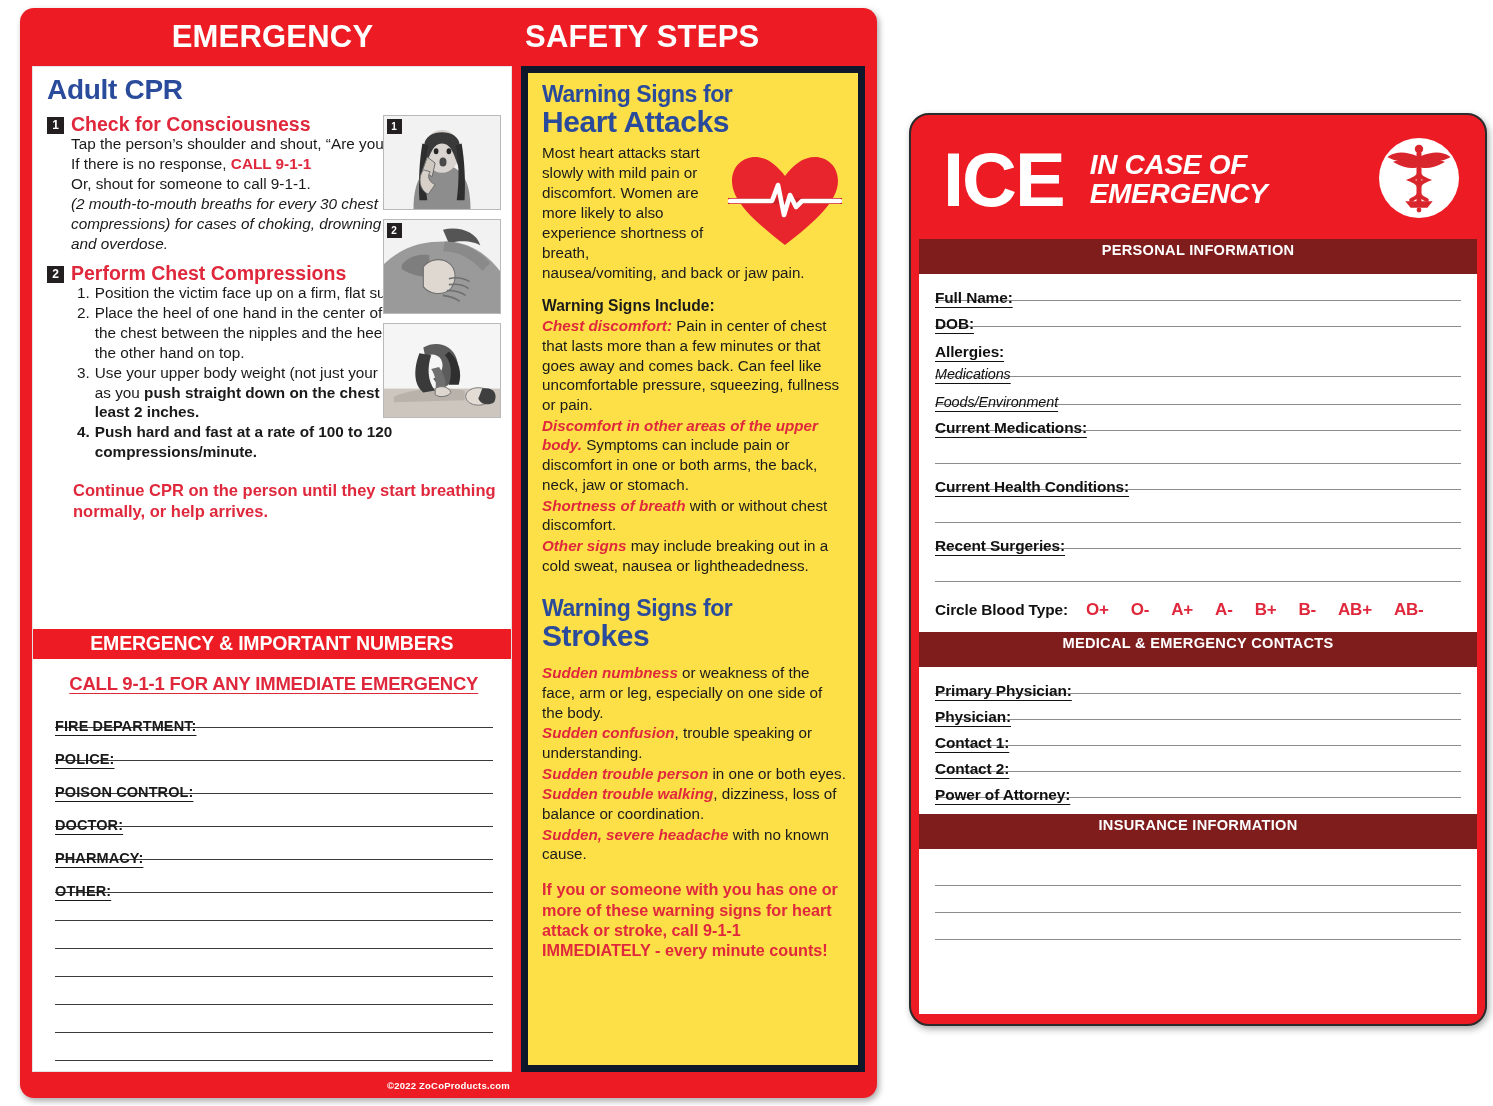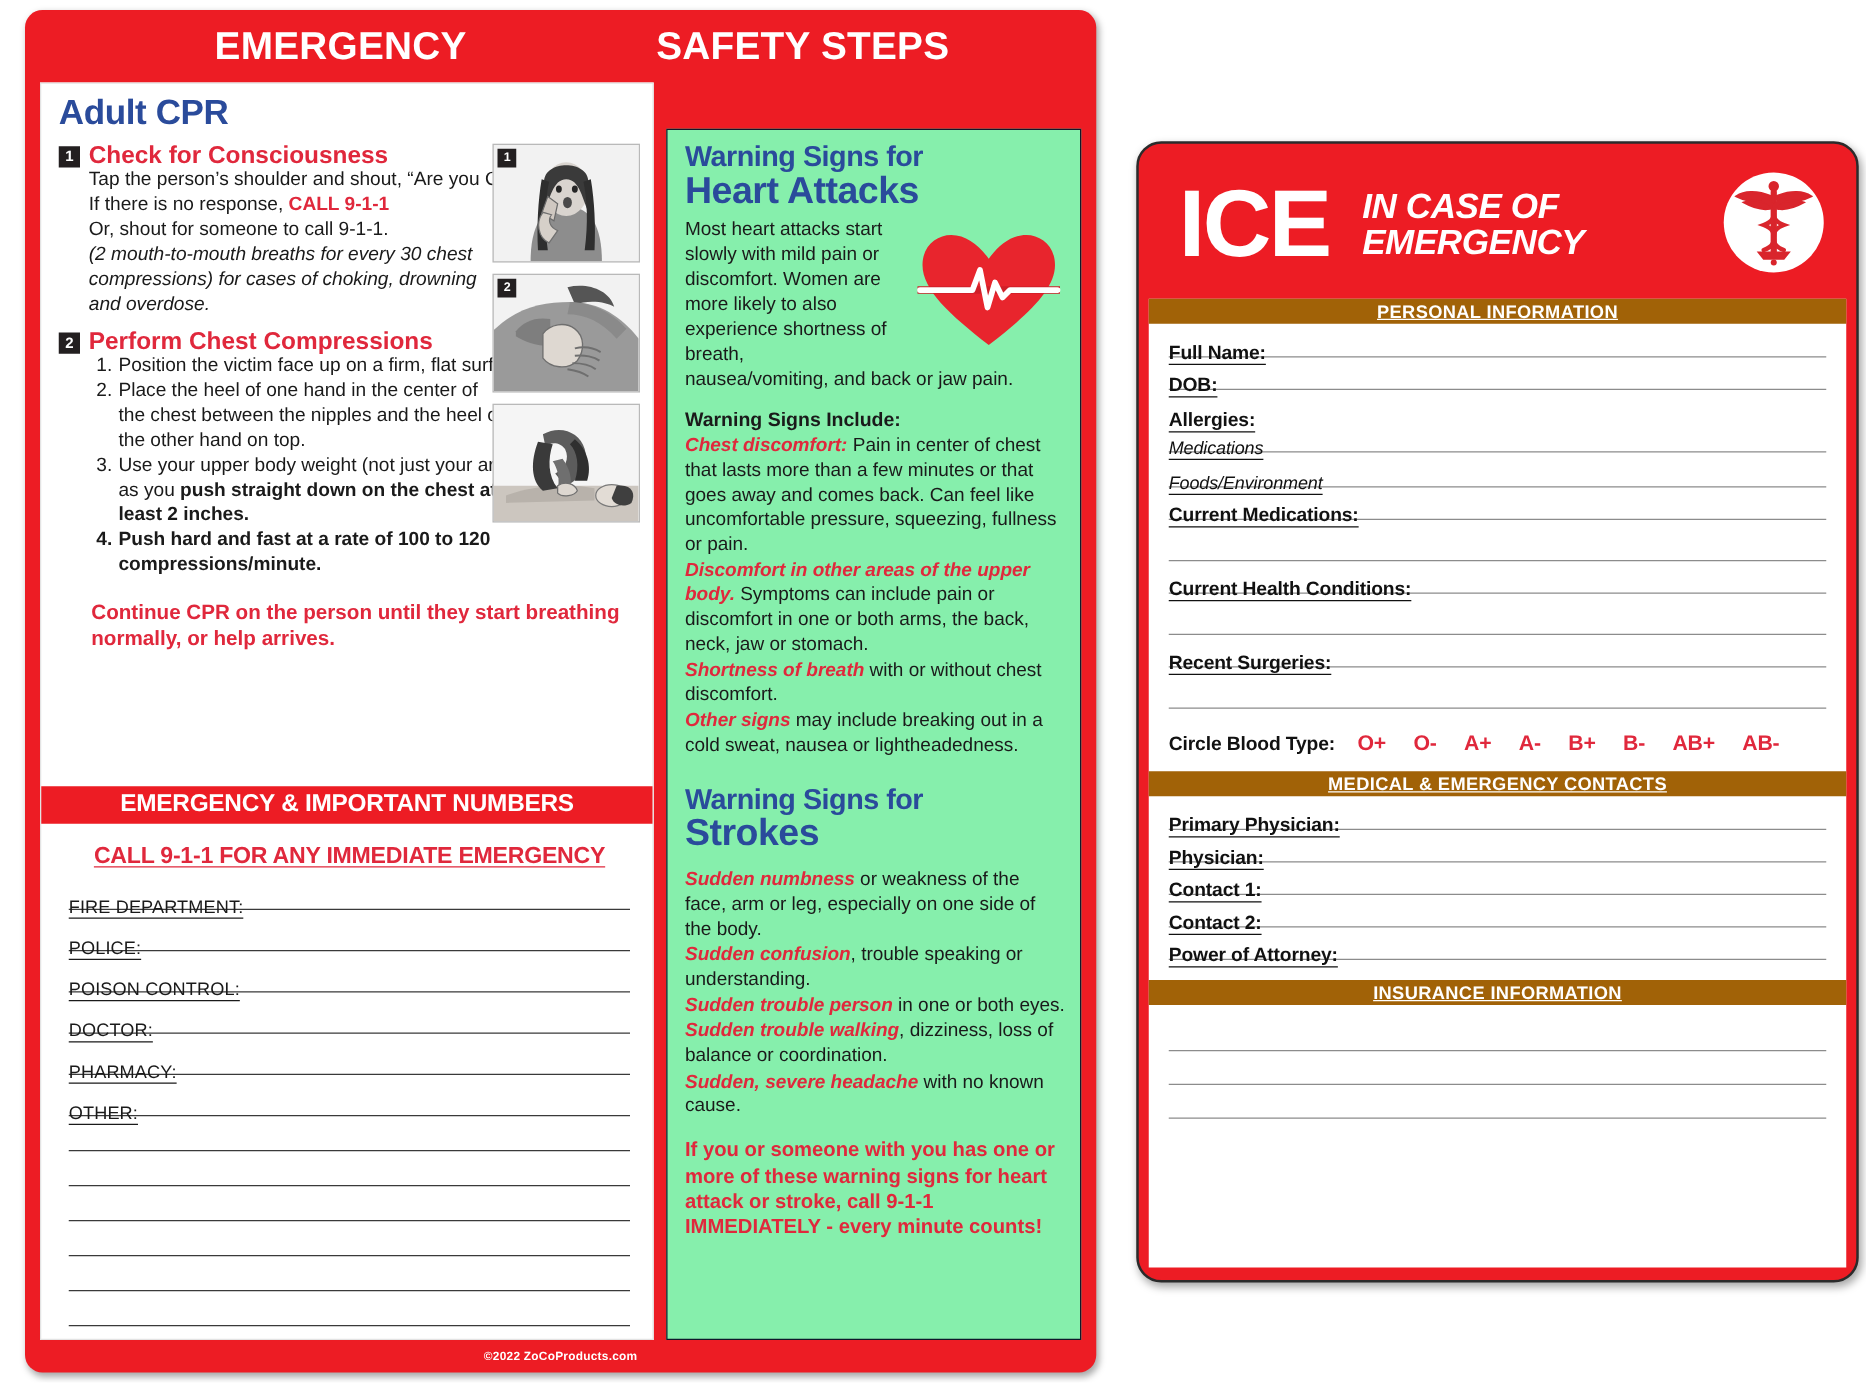--- a/index.html
+++ b/index.html
@@ -38,24 +38,23 @@
     flex: 1; display: flex; gap: 0;
     padding: 0 12px 0 12px;
   }
   .col-left {
     width: 505px; background: #fff;
     display: flex; flex-direction: column;
     border: 1px solid #e3e3e3;
   }
   .col-gap { width: 10px; }
   .col-right {
-    flex: 1; background: #86efac;
+    flex: 1; background: #fde047;
     padding: 10px 12px 6px 14px;
-    border: 1px solid #0f172a;
-    margin-top: 37px;
+    border: 7px solid #0f172a;
   }
   .lc-footer {
     height: 26px; flex: 0 0 26px;
     display: flex; align-items: center; justify-content: center;
     color: #fff; font-size: 9.5px; font-weight: bold;
     letter-spacing: .2px;
   }
 
   
   .cpr-wrap { padding: 8px 12px 0 14px; position: relative; }
@@ -112,21 +111,21 @@
   }
   .en-body { padding: 14px 18px 10px 22px; }
   .en-call {
     color: #e0283c; font-weight: bold; font-size: 18.5px;
     text-align: center; text-decoration: underline;
     text-underline-offset: 3px; letter-spacing: -.2px;
     margin-bottom: 22px;
   }
   .en-line { margin-top: 22px; }
   .en-line .lbl {
-    font-size: 14.5px; font-weight: normal; color: #1a1a1a;
+    font-size: 14.5px; font-weight: bold; color: #1a1a1a;
     letter-spacing: .1px; text-decoration: underline;
     text-underline-offset: 4px; text-decoration-thickness: 1.4px;
   }
   .en-line .rule {
     border-bottom: 1.6px solid #3a3a3a; margin-top: -8px;
   }
   .en-blank { border-bottom: 1.6px solid #3a3a3a; margin-top: 27px; }
 
   
   .sec-head {
@@ -166,24 +165,23 @@
     color: #fff; font-size: 76px; font-weight: bold;
     letter-spacing: -2px; line-height: .92;
   }
   .ice-sub {
     color: #fff; font-size: 28px; font-weight: bold; font-style: italic;
     line-height: 1.02; margin-left: 26px; letter-spacing: -.3px;
   }
   .caduceus { margin-left: auto; margin-right: 6px; }
   .ice-panel { background: #fff; flex: 1; display: flex; flex-direction: column; }
   .band {
-    background: #a16207; color: #fff; text-align: center;
+    background: #7f1d1d; color: #fff; text-align: center;
     font-size: 14.6px; font-weight: bold; letter-spacing: .3px;
-    padding: 3px 0 1px;
-    text-decoration: underline;
+    padding: 3px 0 16px;
   }
   .sect { padding: 8px 16px 6px 16px; }
   .frow { margin-top: 14px; position: relative; }
   .frow:first-child { margin-top: 7px; }
   .frow .flbl {
     font-size: 15.4px; font-weight: bold; color: #111;
     text-decoration: underline; text-underline-offset: 4px;
     text-decoration-thickness: 1.4px; letter-spacing: -.1px;
   }
   .frow .flbl.ital { font-style: italic; font-weight: normal; font-size: 14.4px; }

